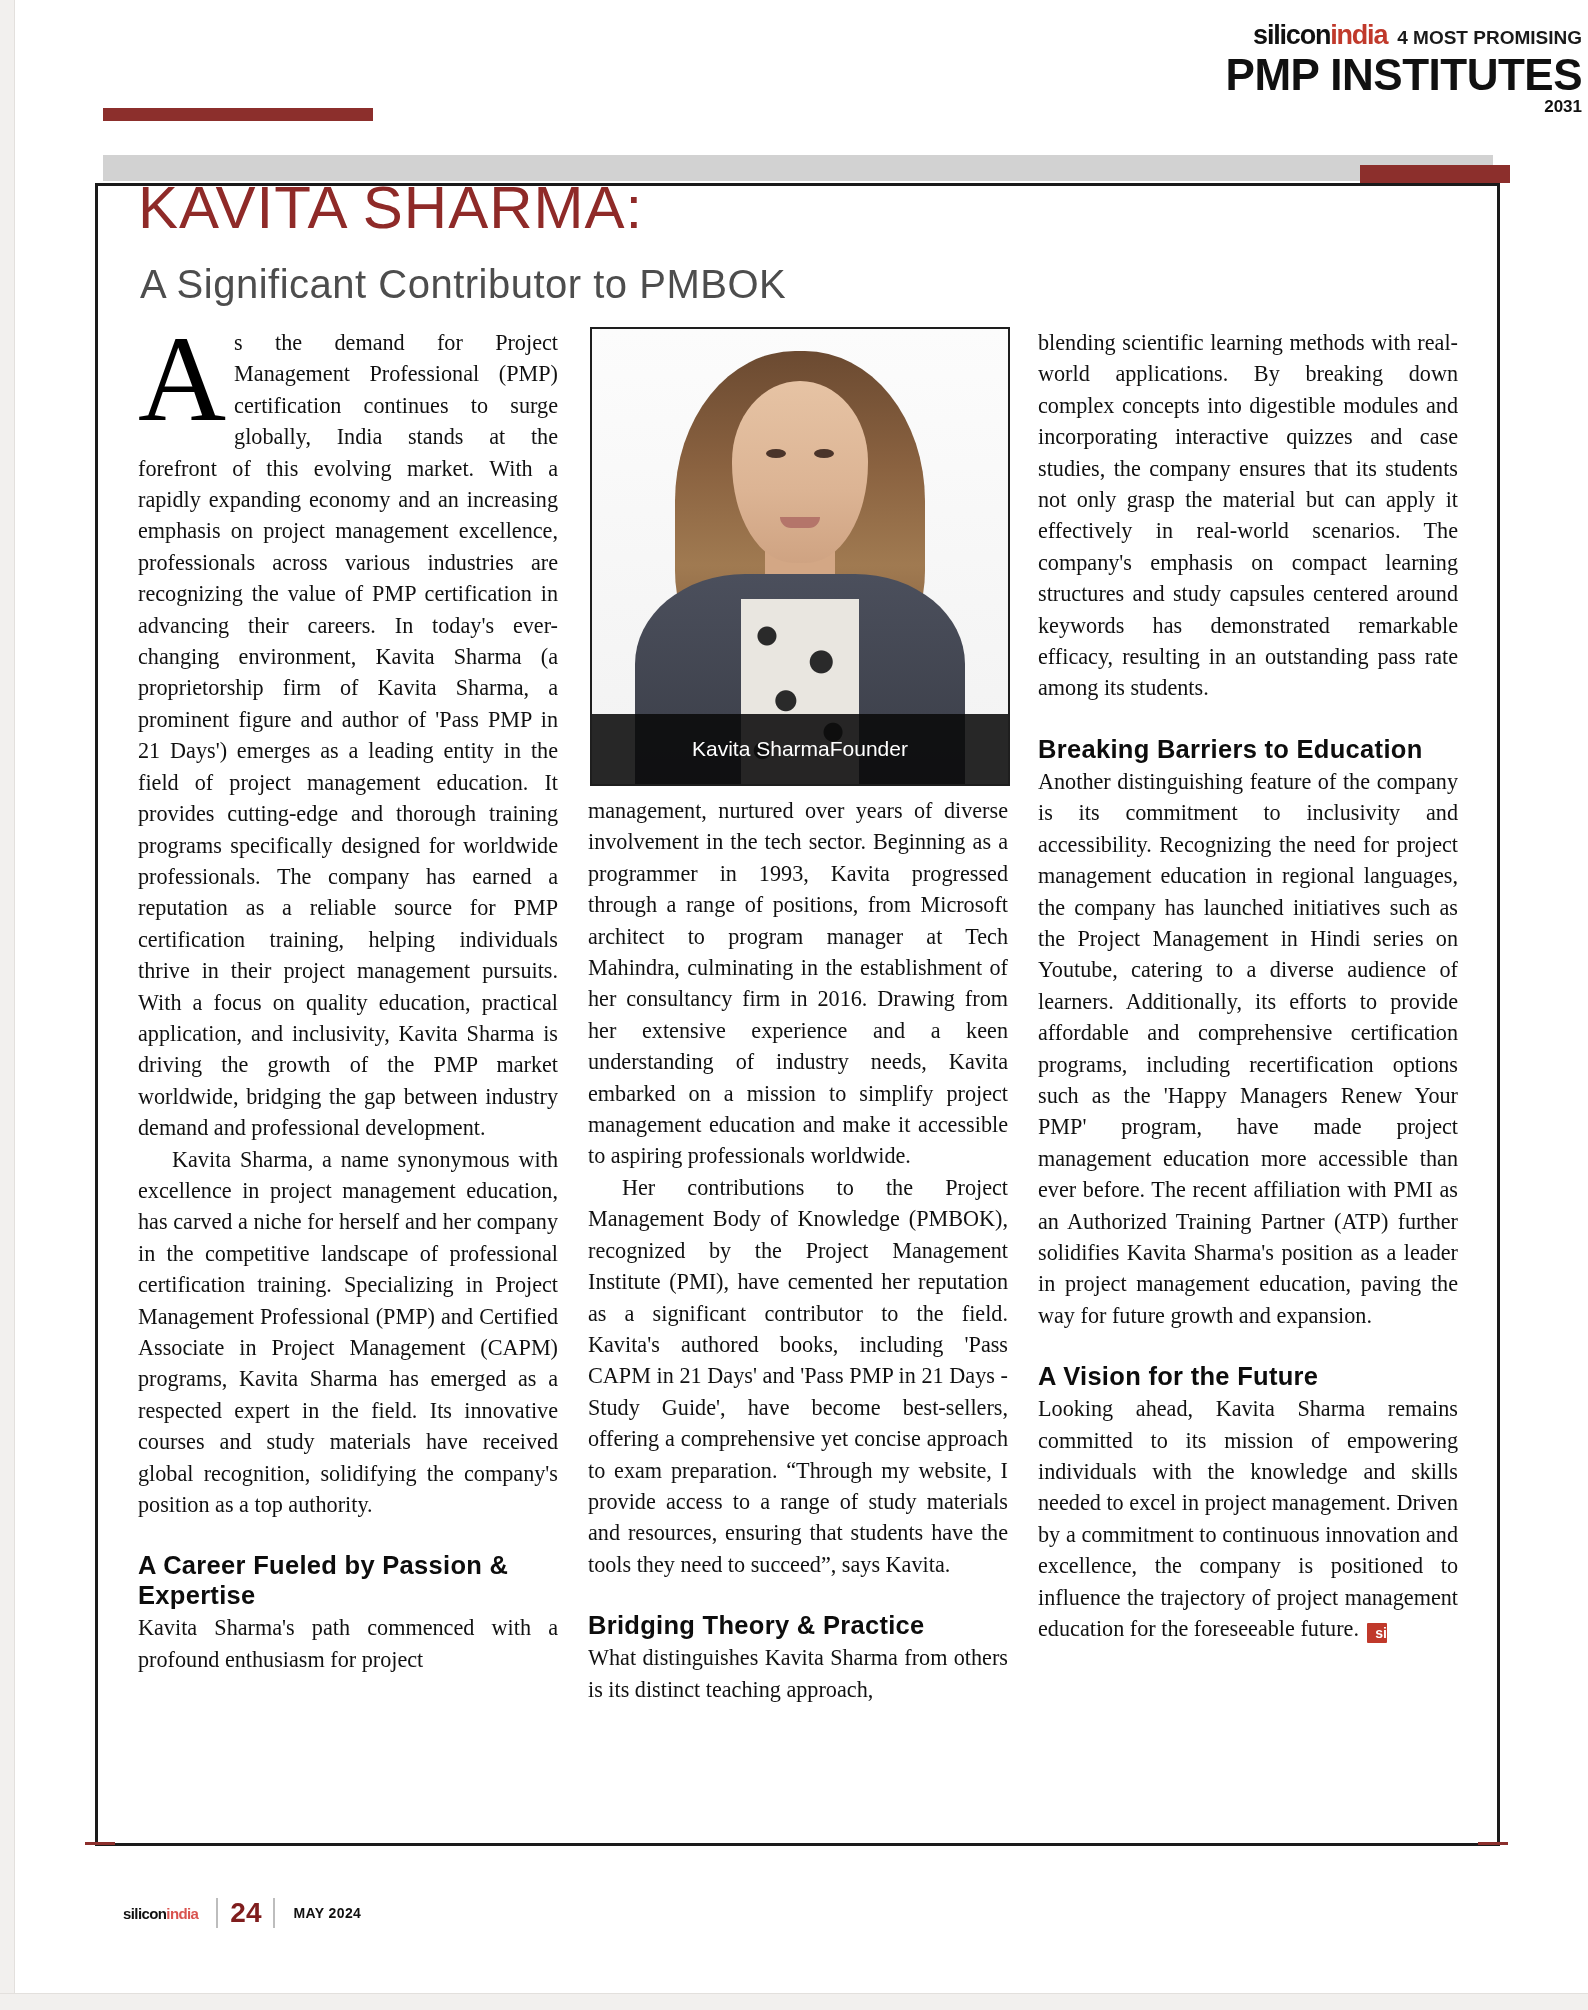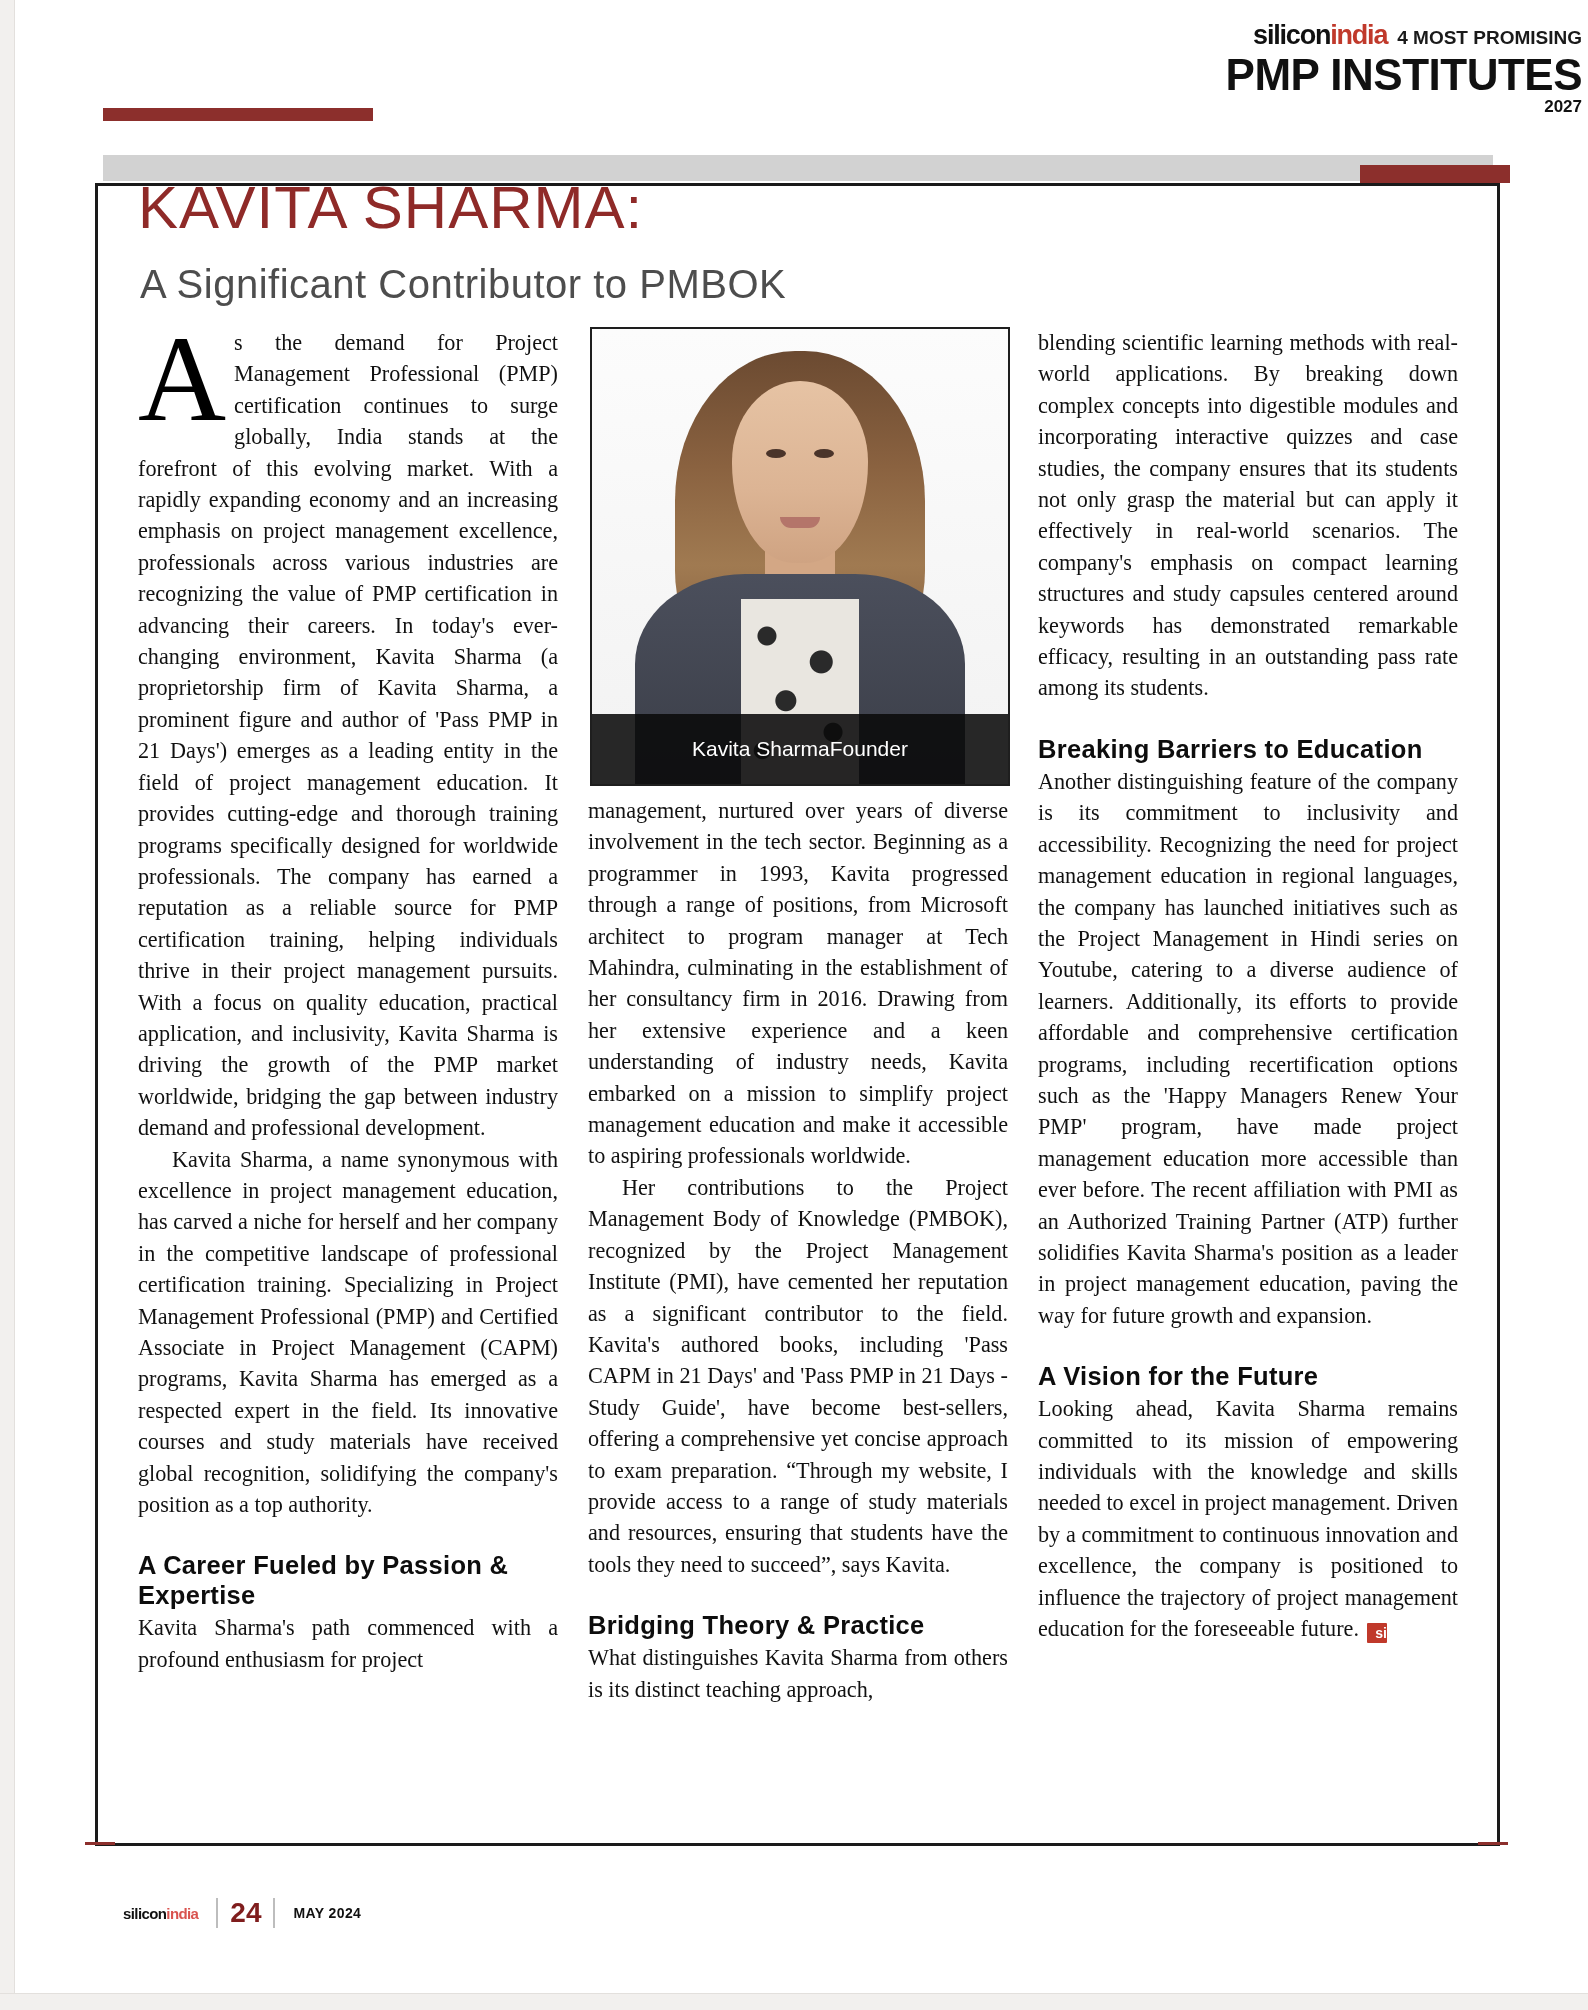--- a/index.html
+++ b/index.html
@@ -382,21 +382,21 @@
 
   <div class="page-edge-left"></div>
   <div class="page-edge-bottom"></div>
 
   <div class="masthead">
     <div class="masthead-row1">
       <div class="logo-silicon"><span>silicon</span><span class="logo-india">india</span></div>
       <div class="masthead-promo">4 MOST PROMISING</div>
     </div>
     <div class="masthead-row2">PMP INSTITUTES</div>
-    <div class="masthead-year">2027</div>
+    <div class="masthead-year">2031</div>
   </div>
 
   <div class="bar-dark-red"></div>
   <div class="bar-gray"></div>
   <div class="bar-red-right"></div>
 
   <div class="frame-top"></div>
   <div class="frame-left"></div>
   <div class="frame-bottom"></div>
   <div class="frame-right"></div>

